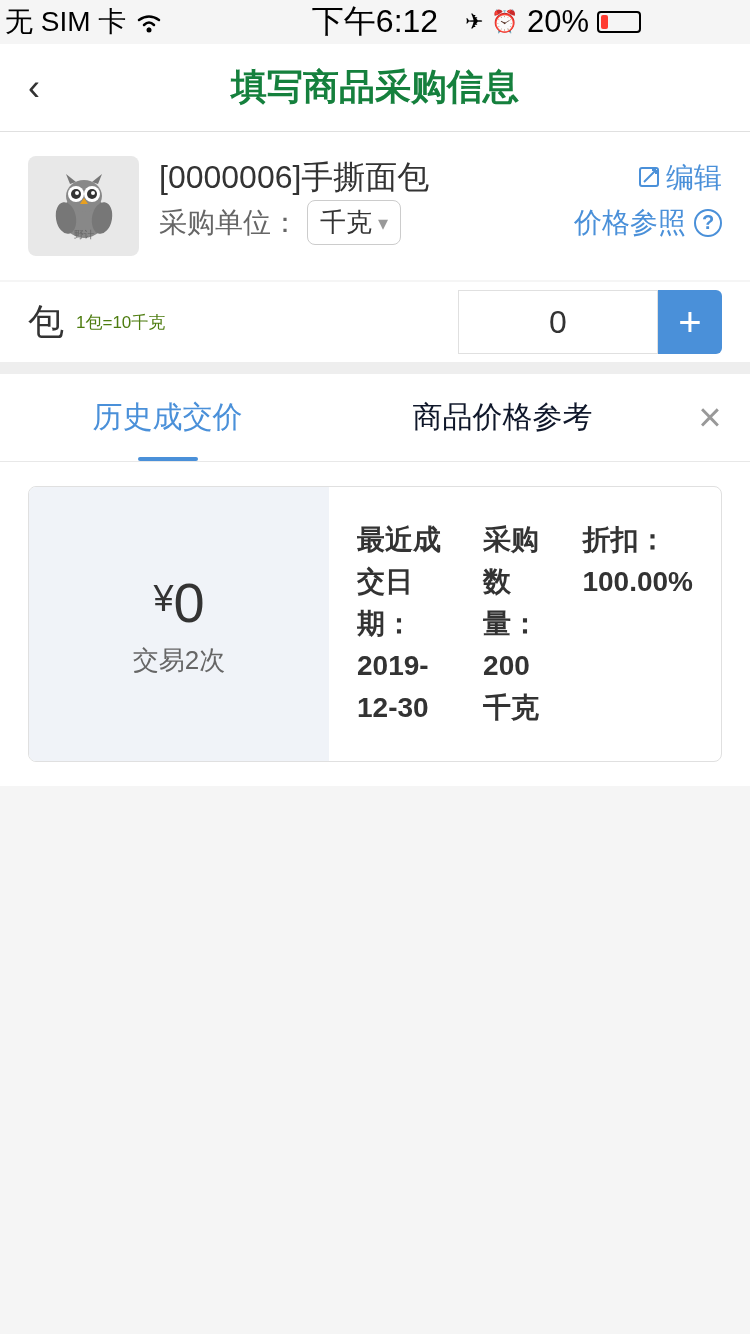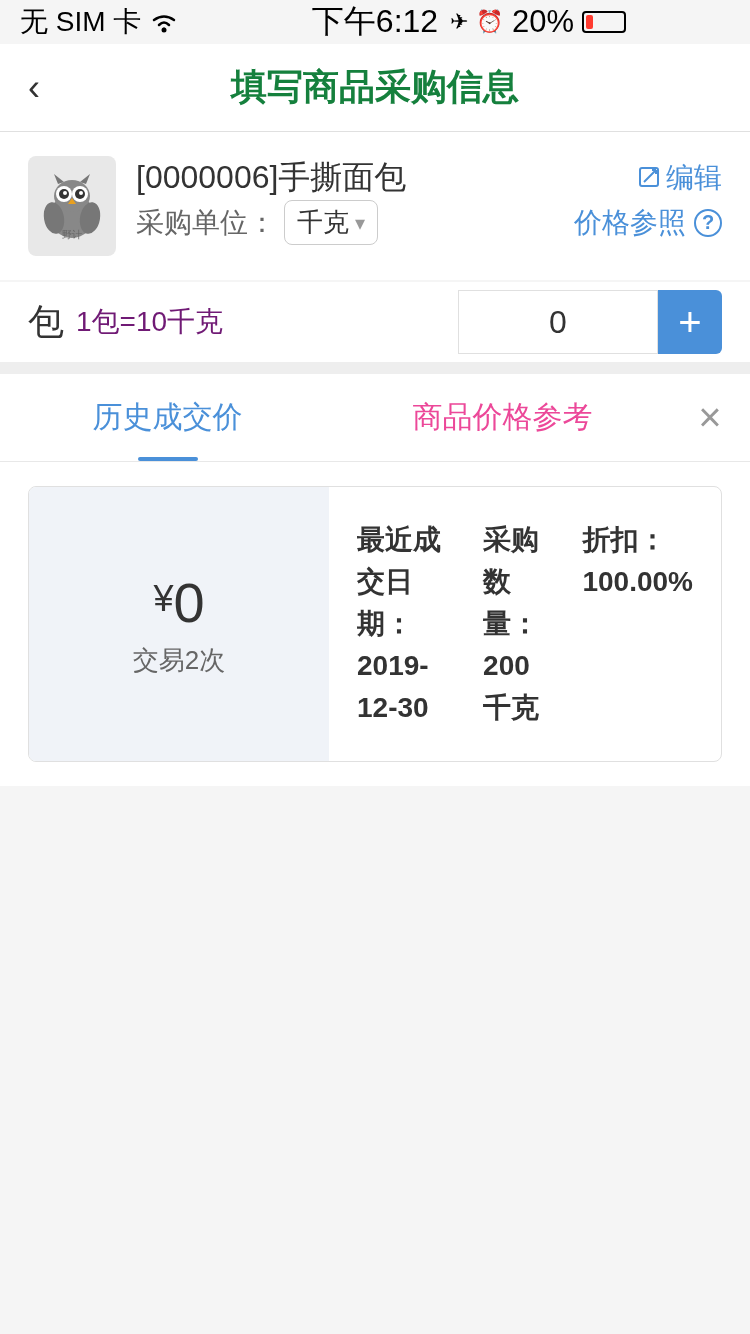--- a/index.html
+++ b/index.html
@@ -13,21 +13,21 @@
     }
 
     
     .status-bar {
       width: 646px;
       height: 44px;
       background: #f5f5f5;
       display: flex;
       align-items: center;
       justify-content: space-between;
-      padding: 0 20px;
+      padding: 0 5px;
       font-size: 28px;
     }
     .status-left {
       display: flex;
       align-items: center;
       gap: 8px;
       font-size: 28px;
       color: #000;
     }
     .status-center {
@@ -97,21 +97,21 @@
       background: #fff;
       padding: 24px 28px;
       margin-top: 0;
     }
     .product-header {
       display: flex;
       align-items: flex-start;
       gap: 20px;
     }
     .product-image {
-      width: 88px;
+      width: 111px;
       height: 100px;
       background: #e8e8e8;
       border-radius: 8px;
       display: flex;
       align-items: center;
       justify-content: center;
       flex-shrink: 0;
       overflow: hidden;
     }
     .product-info {
@@ -192,22 +192,22 @@
       display: flex;
       align-items: center;
       gap: 12px;
     }
     .qty-unit {
       font-size: 36px;
       color: #333;
       font-weight: 500;
     }
     .qty-sub {
-      font-size: 28px;
-      color: #701a75;
+      font-size: 17px;
+      color: #4d7c0f;
     }
     .qty-controls {
       display: flex;
       align-items: center;
       gap: 0;
     }
     .qty-input-box {
       width: 200px;
       height: 64px;
       border: 1px solid #e0e0e0;
@@ -256,21 +256,21 @@
       display: flex;
       flex-direction: column;
       align-items: center;
       justify-content: center;
       height: 100%;
       cursor: pointer;
       position: relative;
     }
     .tab-label {
       font-size: 30px;
-      color: #ec4899;
+      color: #0f172a;
     }
     .tab-label.active {
       color: #4a90d9;
       font-weight: 500;
     }
     .tab-underline {
       position: absolute;
       bottom: 0;
       left: 50%;
       transform: translateX(-50%);

